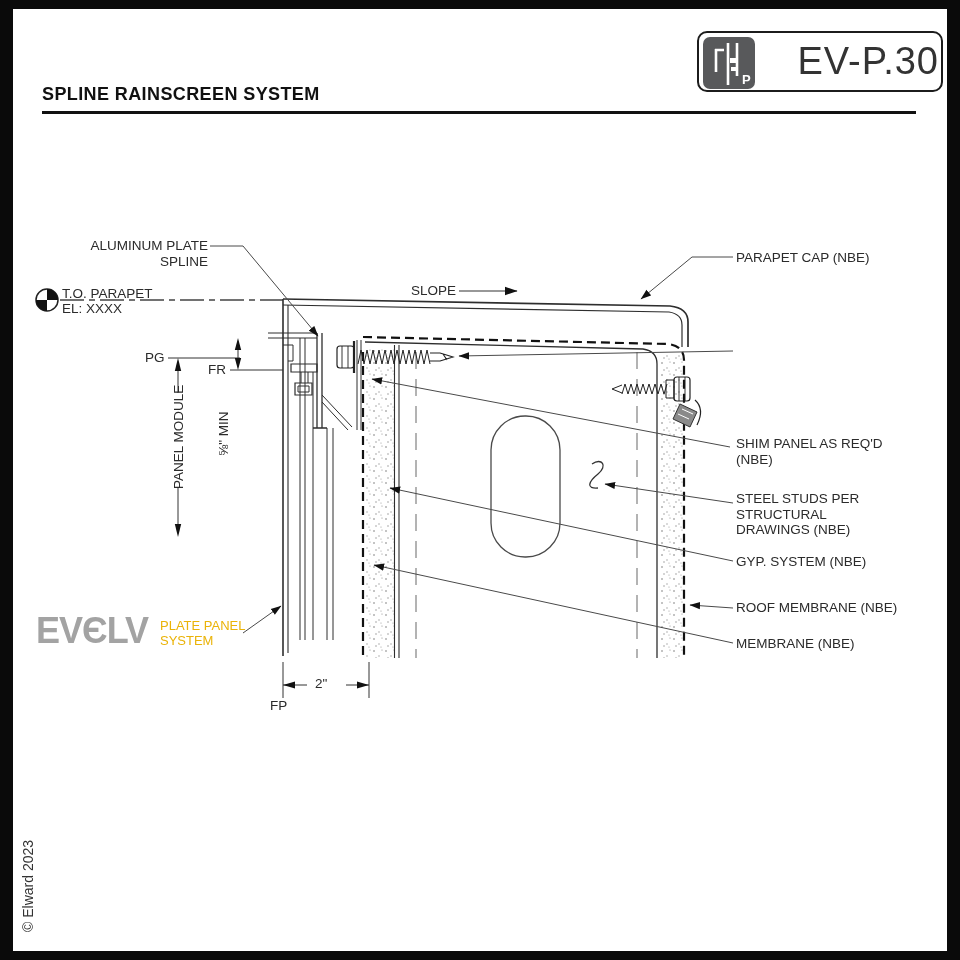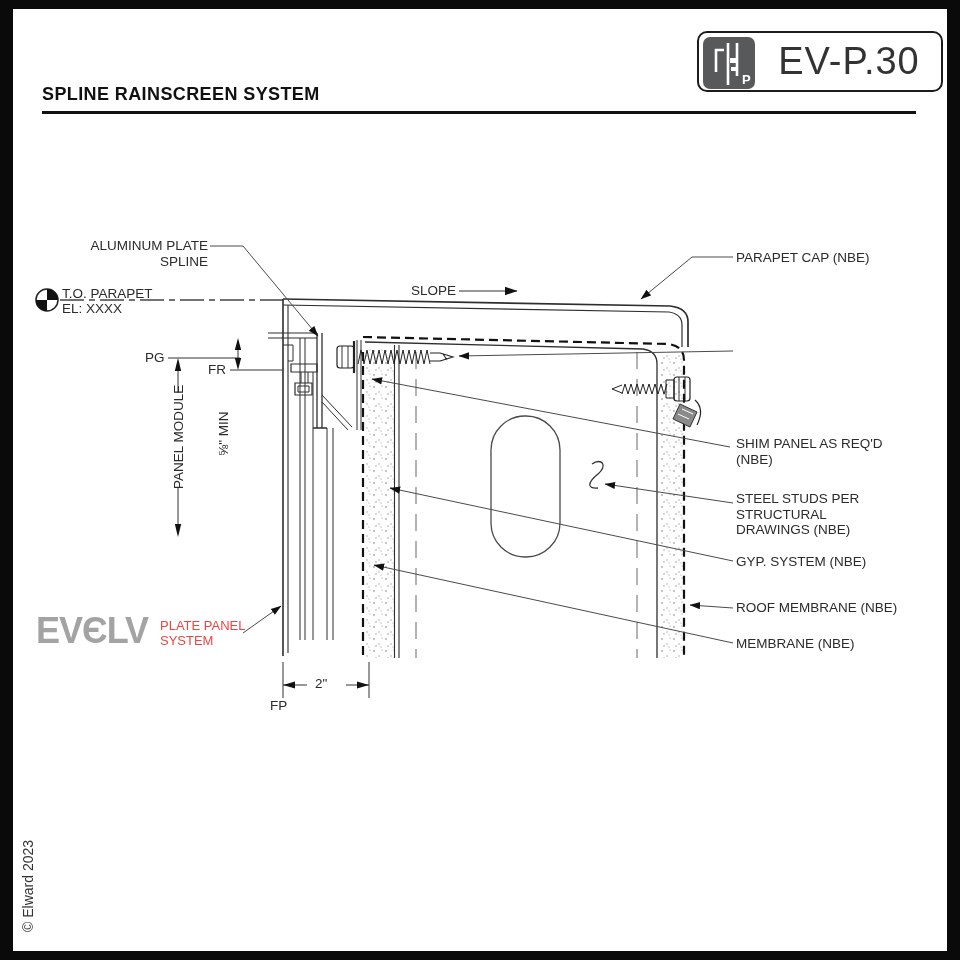--- a/index.html
+++ b/index.html
@@ -9,26 +9,26 @@
   .lbl{position:absolute;font-size:13.5px;line-height:15.5px;color:#2b2b2b;white-space:pre-line;}
   .right-col{left:736px;}
   .title{position:absolute;left:42px;top:84px;font-size:18px;font-weight:bold;
          letter-spacing:.4px;color:#111;text-align:center;}
   .title-rule{position:absolute;left:42px;top:111px;width:874px;height:3px;background:#111;}
   #tblock{position:absolute;left:697px;top:31px;width:246px;height:61px;background:#fff;
           border:2.5px solid #1c1c1c;border-radius:10px;box-sizing:border-box;}
   #tblock .icon{position:absolute;left:4px;top:4px;width:52px;height:52px;background:#58595b;
                 border-radius:7px;}
   #tblock .num{position:absolute;left:60px;top:0;width:180px;height:56px;line-height:56px;
-               text-align:center;font-size:38px;color:#333;letter-spacing:1px;}
+               text-align:right;font-size:38px;color:#333;letter-spacing:1px;}
   .rot{transform:rotate(-90deg);transform-origin:0 0;white-space:nowrap;}
   .logo-name{position:absolute;left:36px;top:610px;font-size:36px;font-weight:800;
              letter-spacing:-1px;color:#a3a3a3;}
   .logo-tag{position:absolute;left:160px;top:619px;font-size:13px;line-height:14.5px;
-            color:#ef4444;white-space:pre-line;}
+            color:#eab308;white-space:pre-line;}
   .legend{position:absolute;left:755px;top:863px;font-size:13.5px;line-height:14.8px;color:#2b2b2b;}
   .copyright{position:absolute;left:20px;top:932px;font-size:14px;color:#333;}
   svg{position:absolute;left:0;top:0;}
   svg *{vector-effect:non-scaling-stroke;}
 </style>
 </head>
 <body>
 
 <div id="stage">
   <div id="paper"></div>

